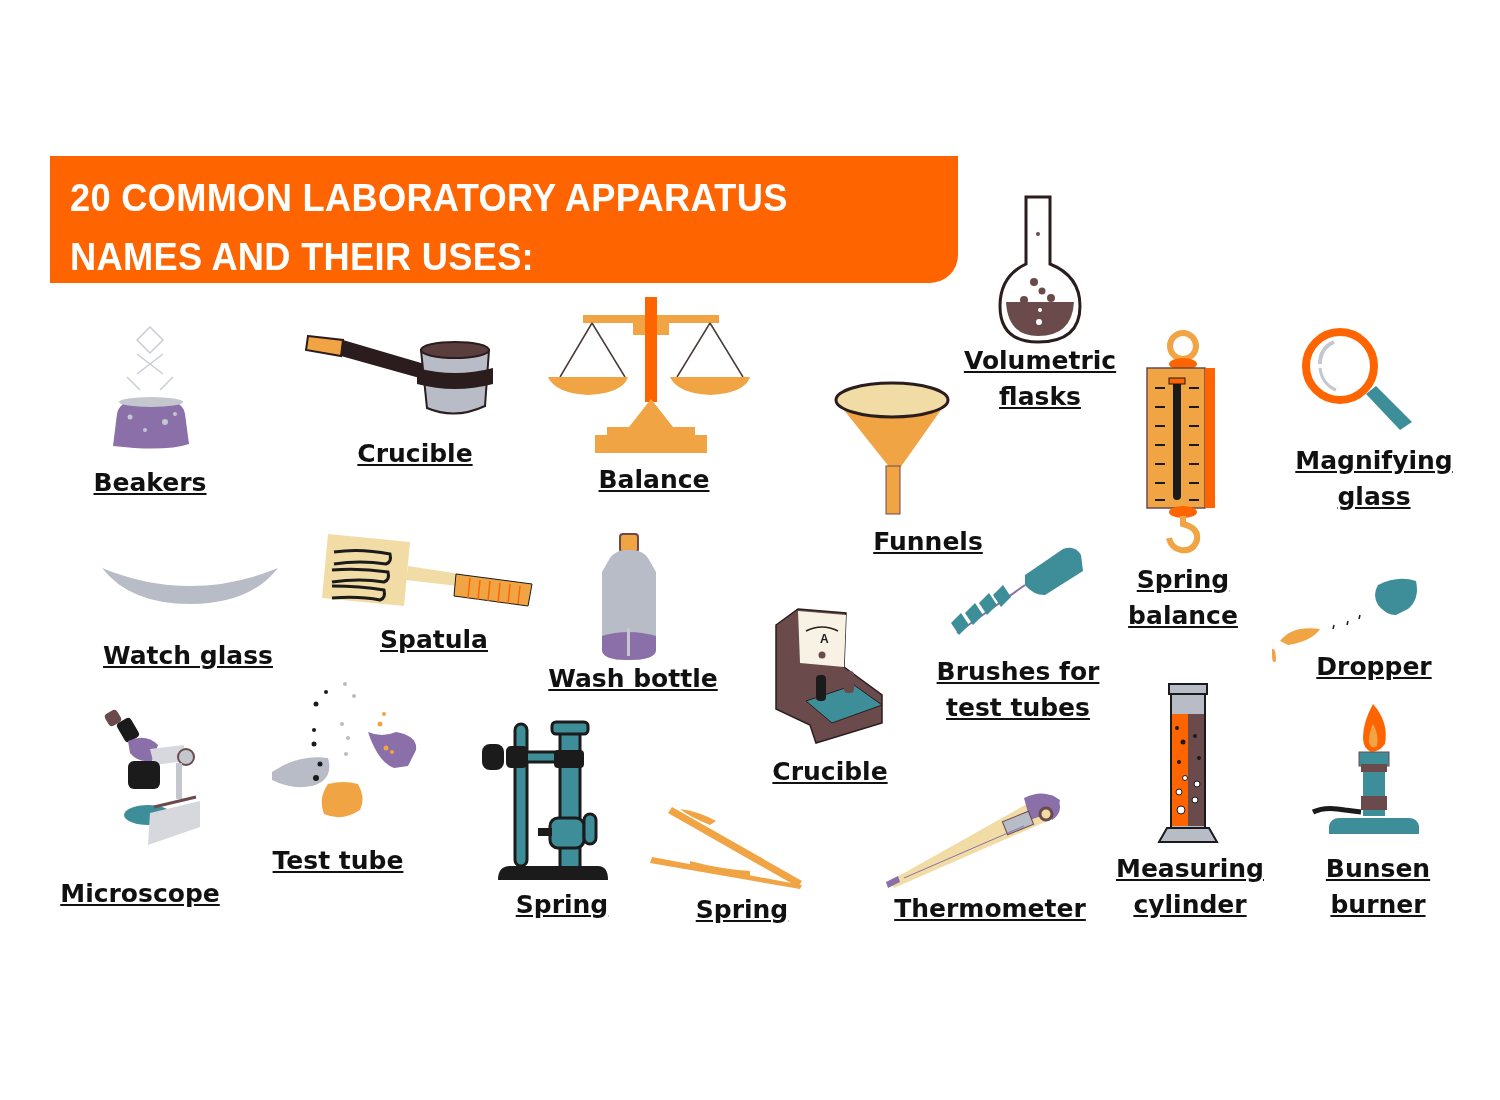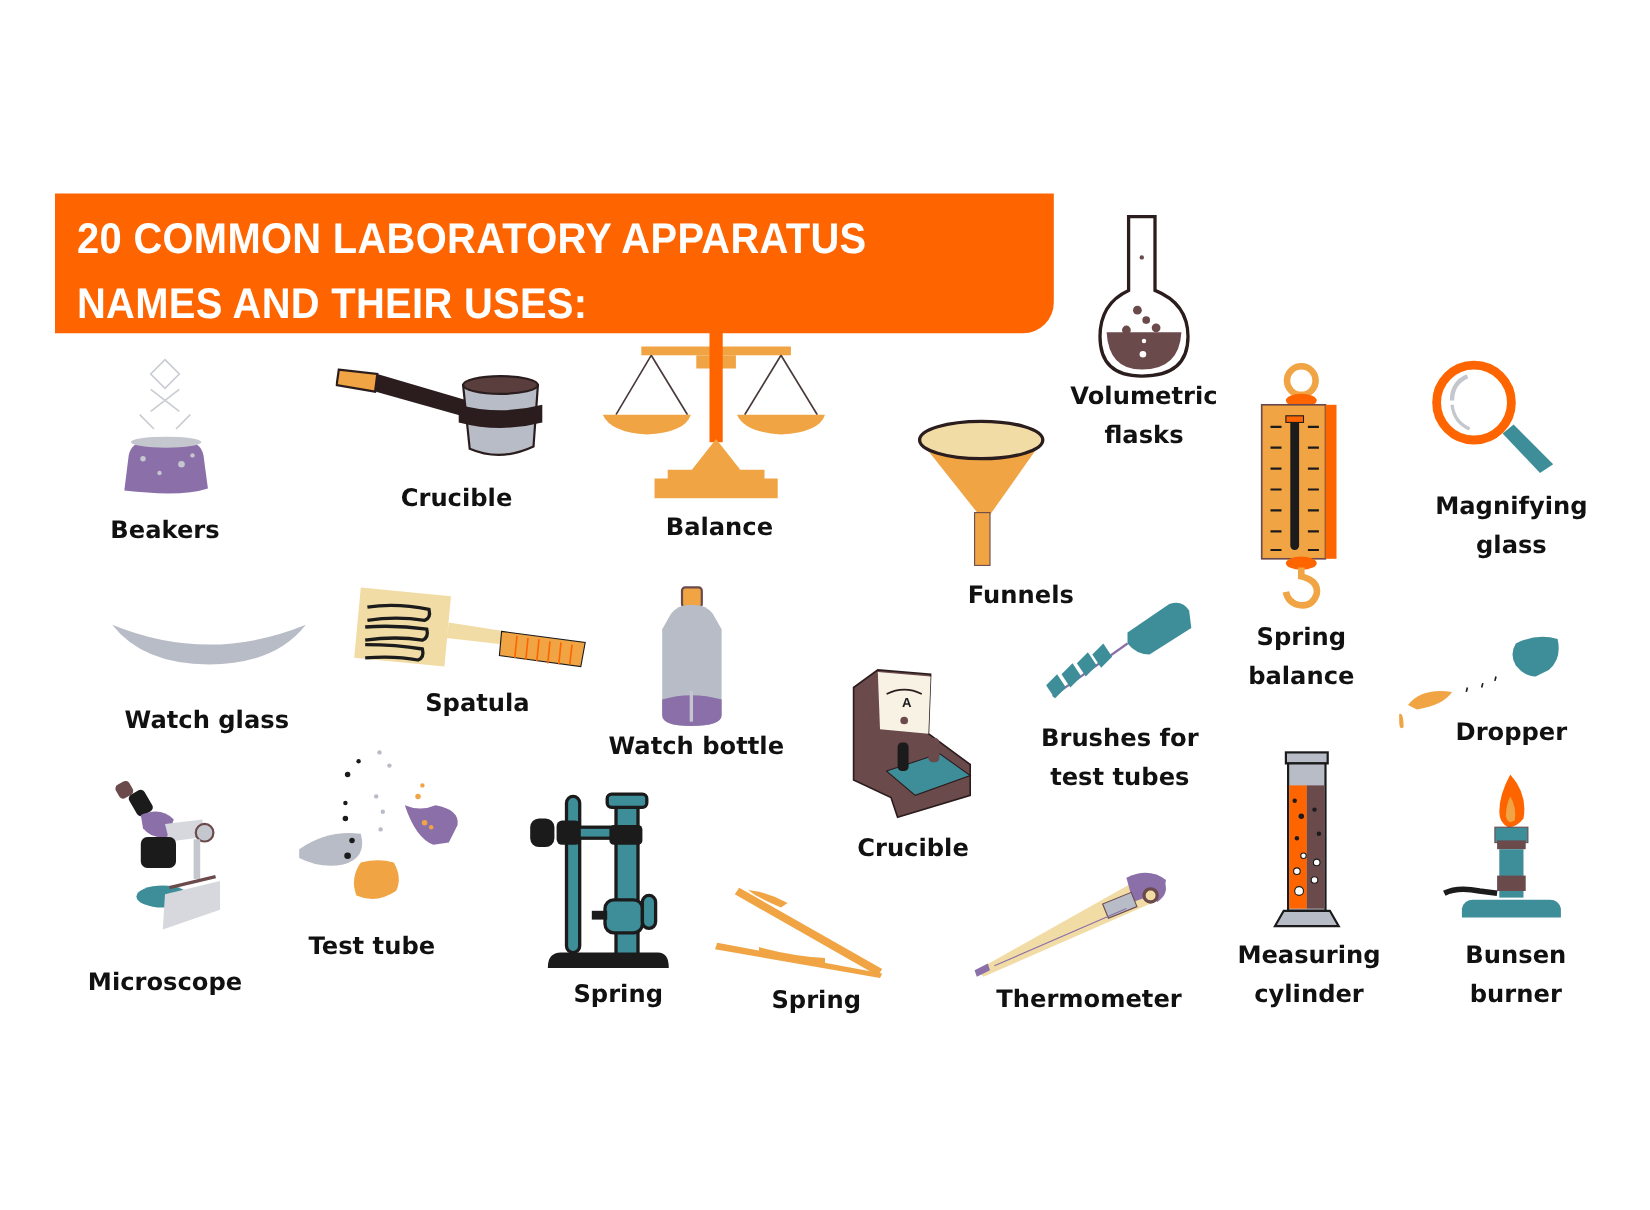--- a/index.html
+++ b/index.html
@@ -1,24 +1,24 @@
 <!DOCTYPE html>
 <html><head>
 <meta charset="utf-8">
 <style>
   html, body { margin: 0; padding: 0; background: #ffffff; }
   body { width: 1500px; height: 1100px; position: relative; overflow: hidden;
          font-family: "DejaVu Sans", "Liberation Sans", sans-serif; }
   .banner { position: absolute; left: 50px; top: 156px; width: 908px; height: 127px;
-            background: #fe6500; border-radius: 0 0 28px 0; margin-top: 20px; }
+            background: #fe6500; border-radius: 0 0 28px 0; }
   .banner-title { position: absolute; left: 20px; top: 12px; margin: 0; color: #ffffff;
             font-family: "Liberation Sans", sans-serif; font-weight: 700; font-size: 39px;
             line-height: 59px; letter-spacing: 0.3px; transform: scaleX(0.93); transform-origin: left top; }
-  .label { position: absolute; font-weight: 700; font-size: 22px; color: #111111;
-           text-align: center; line-height: 36px; white-space: pre-line; transform: translateX(-50%); }
+  .label { position: absolute; font-weight: 700; font-size: 25px; color: #111111;
+           text-align: center; line-height: 36px; white-space: pre-line; transform: translateX(-50%); text-decoration: underline; }
   .illus { position: absolute; }
 </style>
 </head>
 <body>
 
 <div class="banner">
   <h1 class="banner-title">
     <span>20 COMMON LABORATORY APPARATUS</span><br>
     <span>NAMES AND THEIR USES:</span>
   </h1>
@@ -132,21 +132,21 @@
     </g>
 </svg>
 <div class="label" style="left:434px;top:622px">Spatula</div>
 
 <svg class="illus" style="left:598px;top:532px" width="62" height="130" viewBox="0 0 62 130">
   <rect x="22" y="2" width="18" height="18" rx="3" fill="#f0a444" stroke="#6b4a4c" stroke-width="2"></rect>
   <path d="M12 26 Q18 18 28 18 L34 18 Q44 18 50 26 L58 40 L58 118 Q58 128 30 128 Q4 128 4 118 L4 40 Z" fill="#b7bcc6"></path>
   <path d="M4 104 Q30 96 58 104 L58 118 Q58 128 30 128 Q4 128 4 118 Z" fill="#8a6fa8"></path>
   <rect x="29" y="96" width="3" height="28" fill="#c5c7cf"></rect>
 </svg>
-<div class="label" style="left:633px;top:661px">Watch bottle</div>
+<div class="label" style="left:633px;top:661px">Wash bottle</div>
 
 <svg class="illus" style="left:770px;top:605px" width="118" height="140" viewBox="0 0 118 140">
   <path d="M6 20 L28 4 L76 8 L74 62 L112 90 L112 118 L46 138 L40 120 L6 104 Z" fill="#6b4a4c" stroke="#2b1d1d" stroke-width="1.5"></path>
   <path d="M28 6 L76 10 L74 62 L30 58 Z" fill="#f8f2e4"></path>
   <path d="M36 26 Q52 18 68 26" fill="none" stroke="#2b1d1d" stroke-width="1.5"></path>
   <text x="50" y="38" font-size="12" font-weight="700" fill="#1b1b1b" font-family="Liberation Sans, sans-serif">A</text>
   <circle cx="52" cy="50" r="3.5" fill="#6b4a4c"></circle>
   <path d="M36 96 L84 80 L112 100 L62 118 Z" fill="#3e8e9a" stroke="#2b1d1d" stroke-width="1"></path>
   <rect x="46" y="70" width="10" height="26" rx="4" fill="#1b1b1b"></rect>
   <rect x="74" y="66" width="10" height="22" rx="4" fill="#6b4a4c"></rect>
@@ -181,21 +181,21 @@
   <rect x="20" y="14" width="16" height="22" rx="4" fill="#1b1b1b" transform="rotate(-30 28 25)"></rect>
   <path d="M28 36 Q46 28 58 40 L52 56 Q38 58 30 48 Z" fill="#8a6fa8"></path>
   <path d="M50 44 L84 40 L86 56 L54 60 Z" fill="#d6d8de"></path>
   <rect x="28" y="56" width="32" height="28" rx="6" fill="#1b1b1b"></rect>
   <circle cx="86" cy="52" r="8" fill="#c5c7cf" stroke="#6b4a4c" stroke-width="2"></circle>
   <rect x="76" y="58" width="6" height="36" fill="#c5c7cf"></rect>
   <ellipse cx="48" cy="110" rx="24" ry="10" fill="#3e8e9a"></ellipse>
   <path d="M50 108 L100 96 L100 122 L48 140 Z" fill="#d6d8de"></path>
   <path d="M54 102 L96 92" stroke="#6b4a4c" stroke-width="3"></path>
 </svg>
-<div class="label" style="left:150px;top:876px">Microscope</div>
+<div class="label" style="left:140px;top:876px">Microscope</div>
 
 <svg class="illus" style="left:268px;top:680px" width="150" height="145" viewBox="0 0 150 145">
   <path d="M4 92 Q30 74 60 78 Q66 100 44 106 Q24 110 4 100 Z" fill="#b7bcc6"></path>
   <path d="M100 52 Q114 58 128 52 Q150 56 148 70 L140 86 L126 88 Q110 82 100 52 Z" fill="#8a6fa8"></path>
   <path d="M60 104 Q76 100 90 104 Q98 118 92 130 Q74 142 56 134 Q50 118 60 104 Z" fill="#f0a444"></path>
   <g fill="#1b1b1b">
       <circle cx="58" cy="12" r="2"></circle>
       <circle cx="48" cy="24" r="2.5"></circle>
       <circle cx="46" cy="50" r="2"></circle>
       <circle cx="46" cy="64" r="2.5"></circle>

